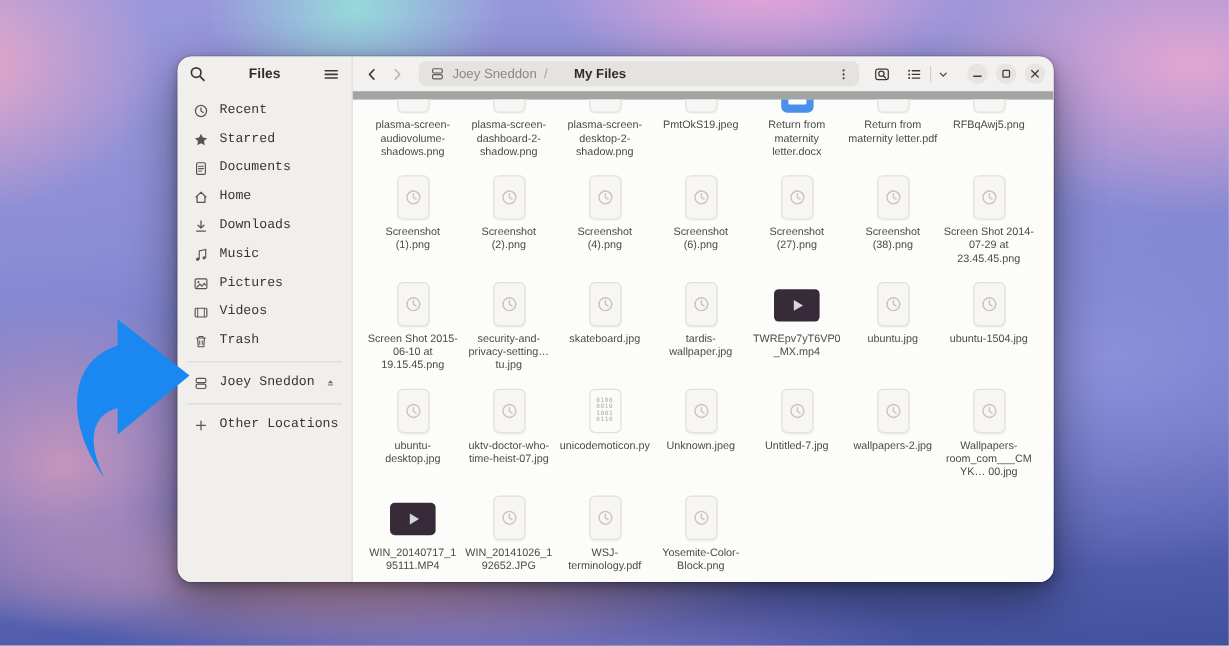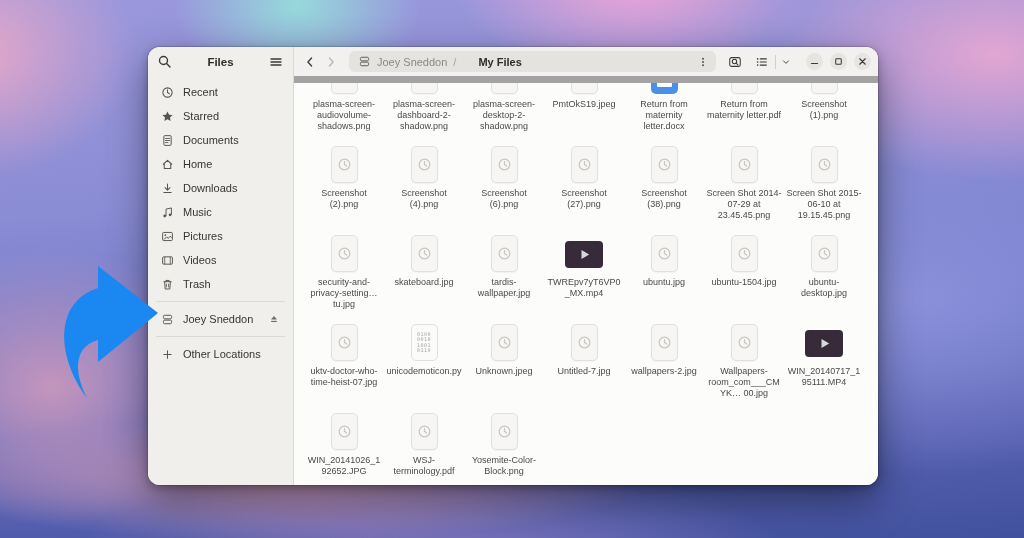--- a/index.html
+++ b/index.html
@@ -31,21 +31,21 @@
     box-shadow:0 16px 42px rgba(0,0,0,.42), 0 3px 10px rgba(0,0,0,.28), 0 0 0 1px rgba(0,0,0,.12);
     background:#fcfcfb;
   }
 
   
   .sidebar { width:146px; background:#f0efec; border-right:1px solid #dbd9d5; display:flex; flex-direction:column; flex:none; }
   .sidebar-header { height:29px; flex:none; display:flex; align-items:center; justify-content:space-between; padding:0 9px; }
   .sidebar-title { font-size:11.5px; font-weight:bold; color:#2e2d2b; }
   .sq-btn { width:16px; height:16px; color:#3c3a38; }
   .sidebar-list { padding:4px 6px 0; }
-  .side-item { display:flex; align-items:center; gap:9px; height:24px; padding:0 7px; border-radius:6px; font-size:11px; color:#363533; }
+  .side-item { display:flex; align-items:center; gap:9px; height:24px; padding:0 7px; border-radius:6px; font-size:11px; color:#363533;font-family:Liberation Mono, monospace; }
   .side-icon { width:13px; height:13px; flex:none; color:#57554f; }
   .side-label { white-space:nowrap; }
   .side-sep { height:1px; background:#dcdad6; margin:5px 2px; }
   .eject { width:12px; height:12px; margin-left:auto; color:#6f6d69; }
 
   
   .main { flex:1; display:flex; flex-direction:column; min-width:0; }
   .headerbar { height:29px; flex:none; background:#f2f1ef; display:flex; align-items:center; padding:0 7px; gap:3px; }
   .nav-btn { width:18px; height:18px; padding:2px; color:#3c3a38; border-radius:4px; }
   .nav-btn.disabled { color:#b8b6b2; }
@@ -371,20 +371,33 @@
             <div class="icon-box">
               <div class="thumb ph">
                 <span class="icon ph-clock">
                   <svg viewBox="0 0 16 16">
                     <circle cx="8" cy="8" r="5.7" fill="none" stroke="currentColor" stroke-width="1.3"></circle>
                     <path d="M8 4.8V8l2.3 1.6" fill="none" stroke="currentColor" stroke-width="1.3" stroke-linecap="round"></path>
                   </svg>
                 </span>
               </div>
             </div>
+            <div class="file-label">RFBqAwj5.png</div>
+          </div>
+          <div class="cell">
+            <div class="icon-box">
+              <div class="thumb ph">
+                <span class="icon ph-clock">
+                  <svg viewBox="0 0 16 16">
+                    <circle cx="8" cy="8" r="5.7" fill="none" stroke="currentColor" stroke-width="1.3"></circle>
+                    <path d="M8 4.8V8l2.3 1.6" fill="none" stroke="currentColor" stroke-width="1.3" stroke-linecap="round"></path>
+                  </svg>
+                </span>
+              </div>
+            </div>
             <div class="file-label">Screenshot (1).png</div>
           </div>
           <div class="cell">
             <div class="icon-box">
               <div class="thumb ph">
                 <span class="icon ph-clock">
                   <svg viewBox="0 0 16 16">
                     <circle cx="8" cy="8" r="5.7" fill="none" stroke="currentColor" stroke-width="1.3"></circle>
                     <path d="M8 4.8V8l2.3 1.6" fill="none" stroke="currentColor" stroke-width="1.3" stroke-linecap="round"></path>
                   </svg>

